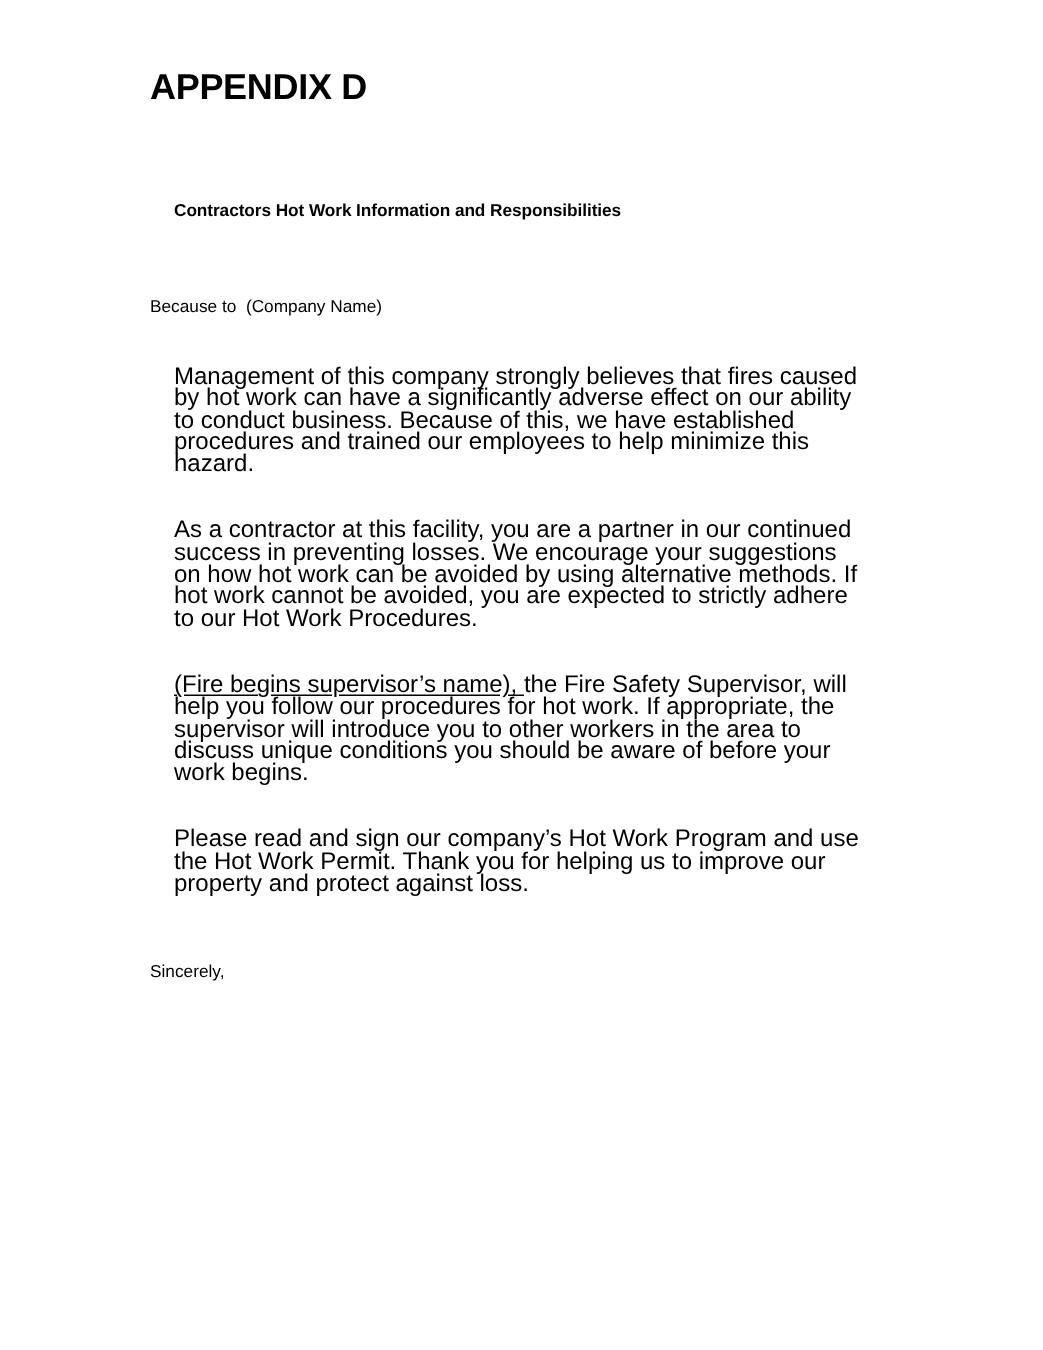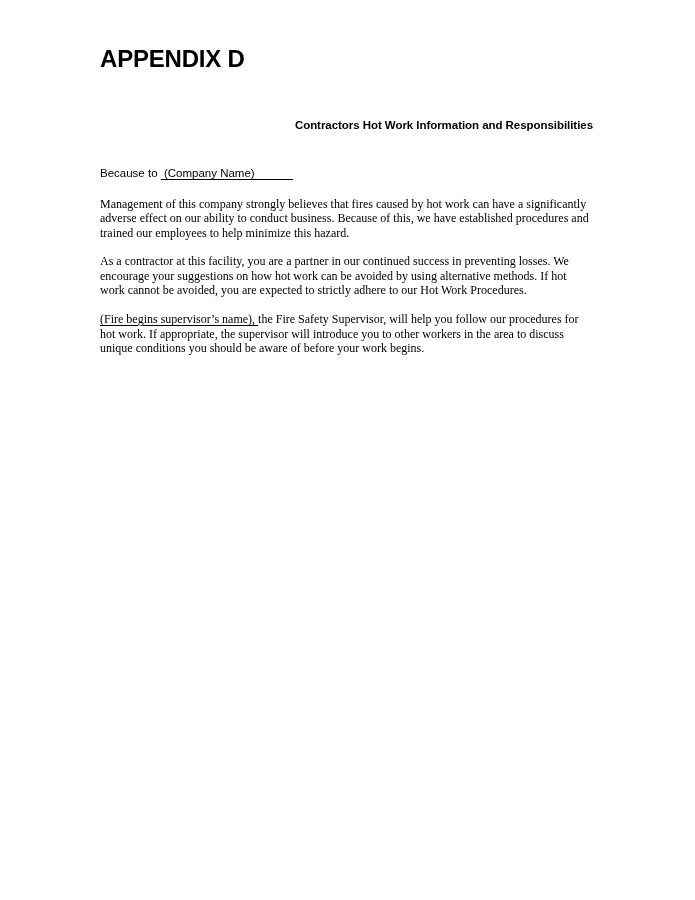--- a/index.html
+++ b/index.html
@@ -31,47 +31,45 @@
     font-weight: bold;
     line-height: 30px;
     letter-spacing: -0.2px;
     margin: 0;
   }
   .doc-title .line {
     display: block;
     white-space: nowrap;
   }
   .subtitle {
-    margin: 0;
+    margin: 16px;
     padding-top: 44px;
     font-size: 11.5px;
     font-weight: bold;
-    text-align: right;
+    text-align: left;
     line-height: 14px;
     letter-spacing: -0.05px;
   }
   .salutation {
     margin: 0;
     padding-top: 34px;
     font-size: 11.5px;
     line-height: 14.5px;
   }
   .blank-fill {
-    text-decoration: underline;
     text-underline-offset: 2px;
     white-space: pre;
     text-align: center;
   }
   .para {
-    margin: 0;
+    margin: 16px;
     padding-top: 14px;
-    font-size: 12px;
+    font-size: 16px;
     line-height: 14.6px;
     text-align: left;
-    font-family: Liberation Serif, serif;
   }
   .para.first-body {
     padding-top: 16px;
   }
   .underline-name {
     text-decoration: underline;
     text-underline-offset: 2px;
     white-space: pre-wrap;
   }
   .closing {
@@ -98,16 +96,18 @@
     </p>
 
     <p class="para first-body">Management of this company strongly believes that fires caused by hot work can have a significantly adverse effect on our ability to conduct business. Because of this, we have established procedures and trained our employees to help minimize this hazard.</p>
 
     <p class="para">As a contractor at this facility, you are a partner in our continued success in preventing losses. We encourage your suggestions on how hot work can be avoided by using alternative methods. If hot work cannot be avoided, you are expected to strictly adhere to our Hot Work Procedures.</p>
 
     <p class="para">
       <span class="underline-name">(Fire begins supervisor’s name), </span><span>the Fire Safety Supervisor, will help you follow our procedures for hot work. If appropriate, the supervisor will introduce you to other workers in the area to discuss unique conditions you should be aware of before your work begins.</span>
     </p>
 
+    <p class="para">Please read and sign our company’s Hot Work Program and use the Hot Work Permit. Thank you for helping us to improve our property and protect against loss.</p>
 
+    <p class="closing">Sincerely,</p>
 
   </div>
 </div>
 
 </body></html>

